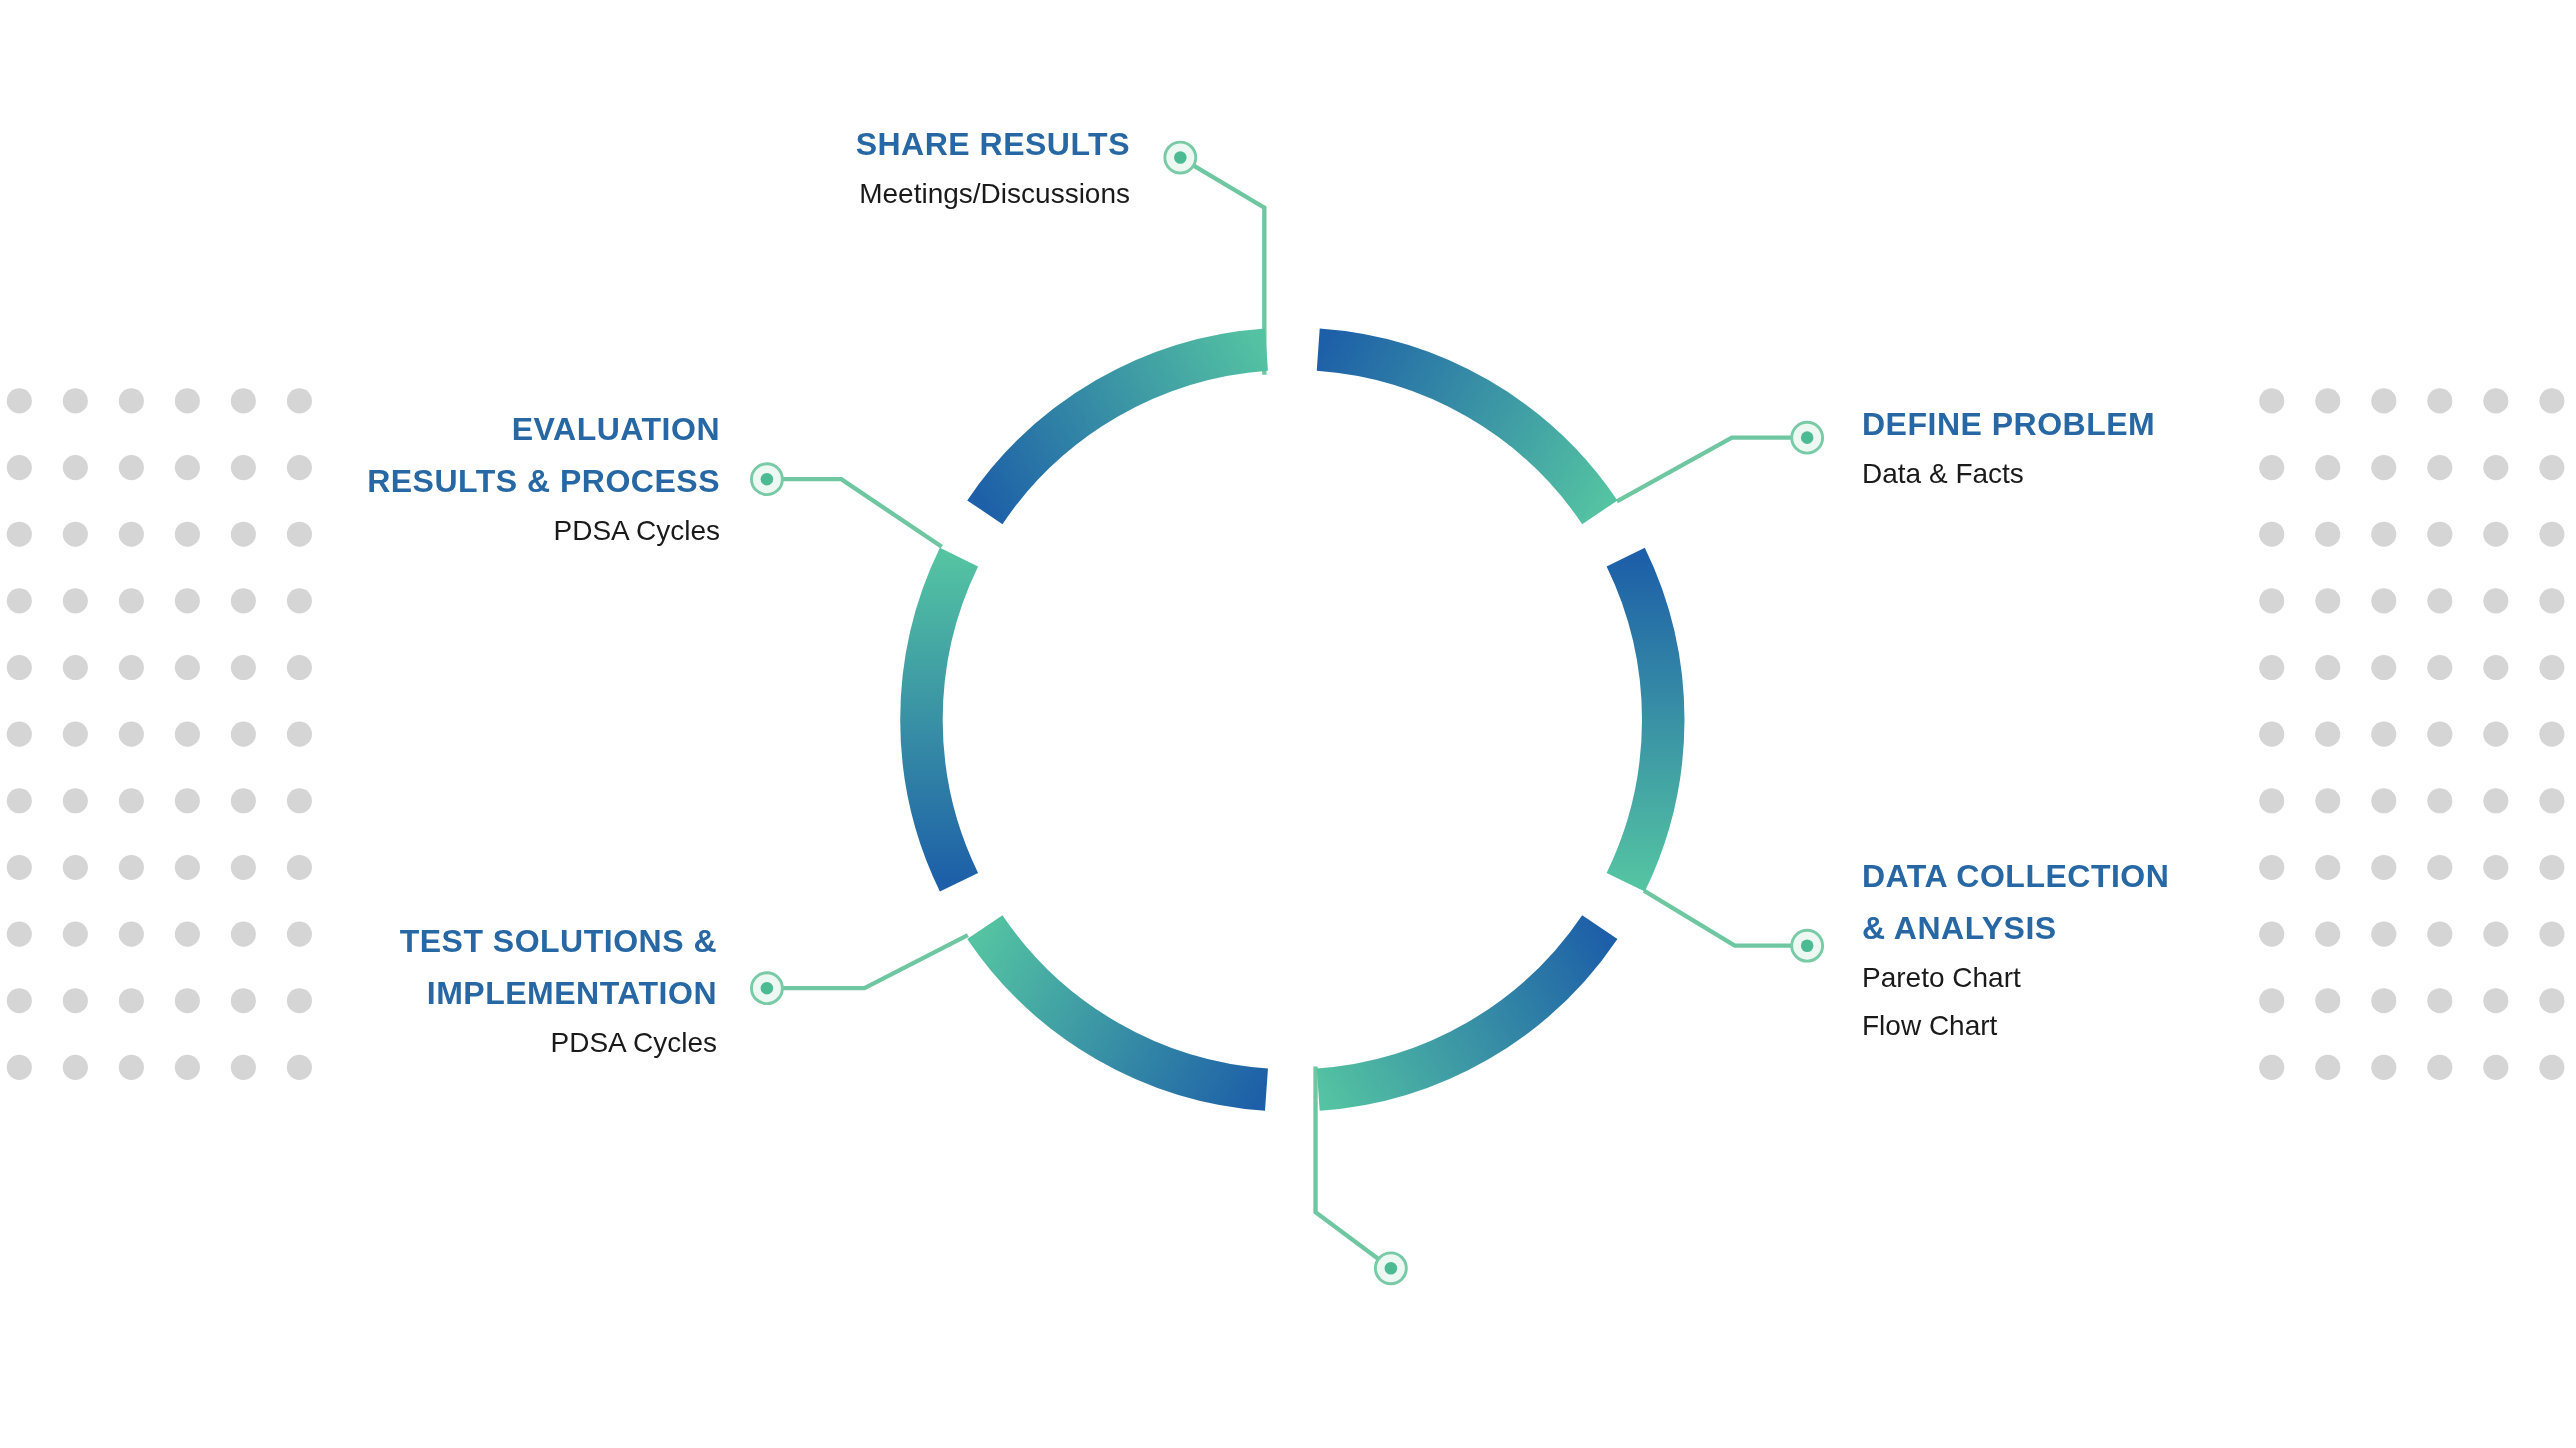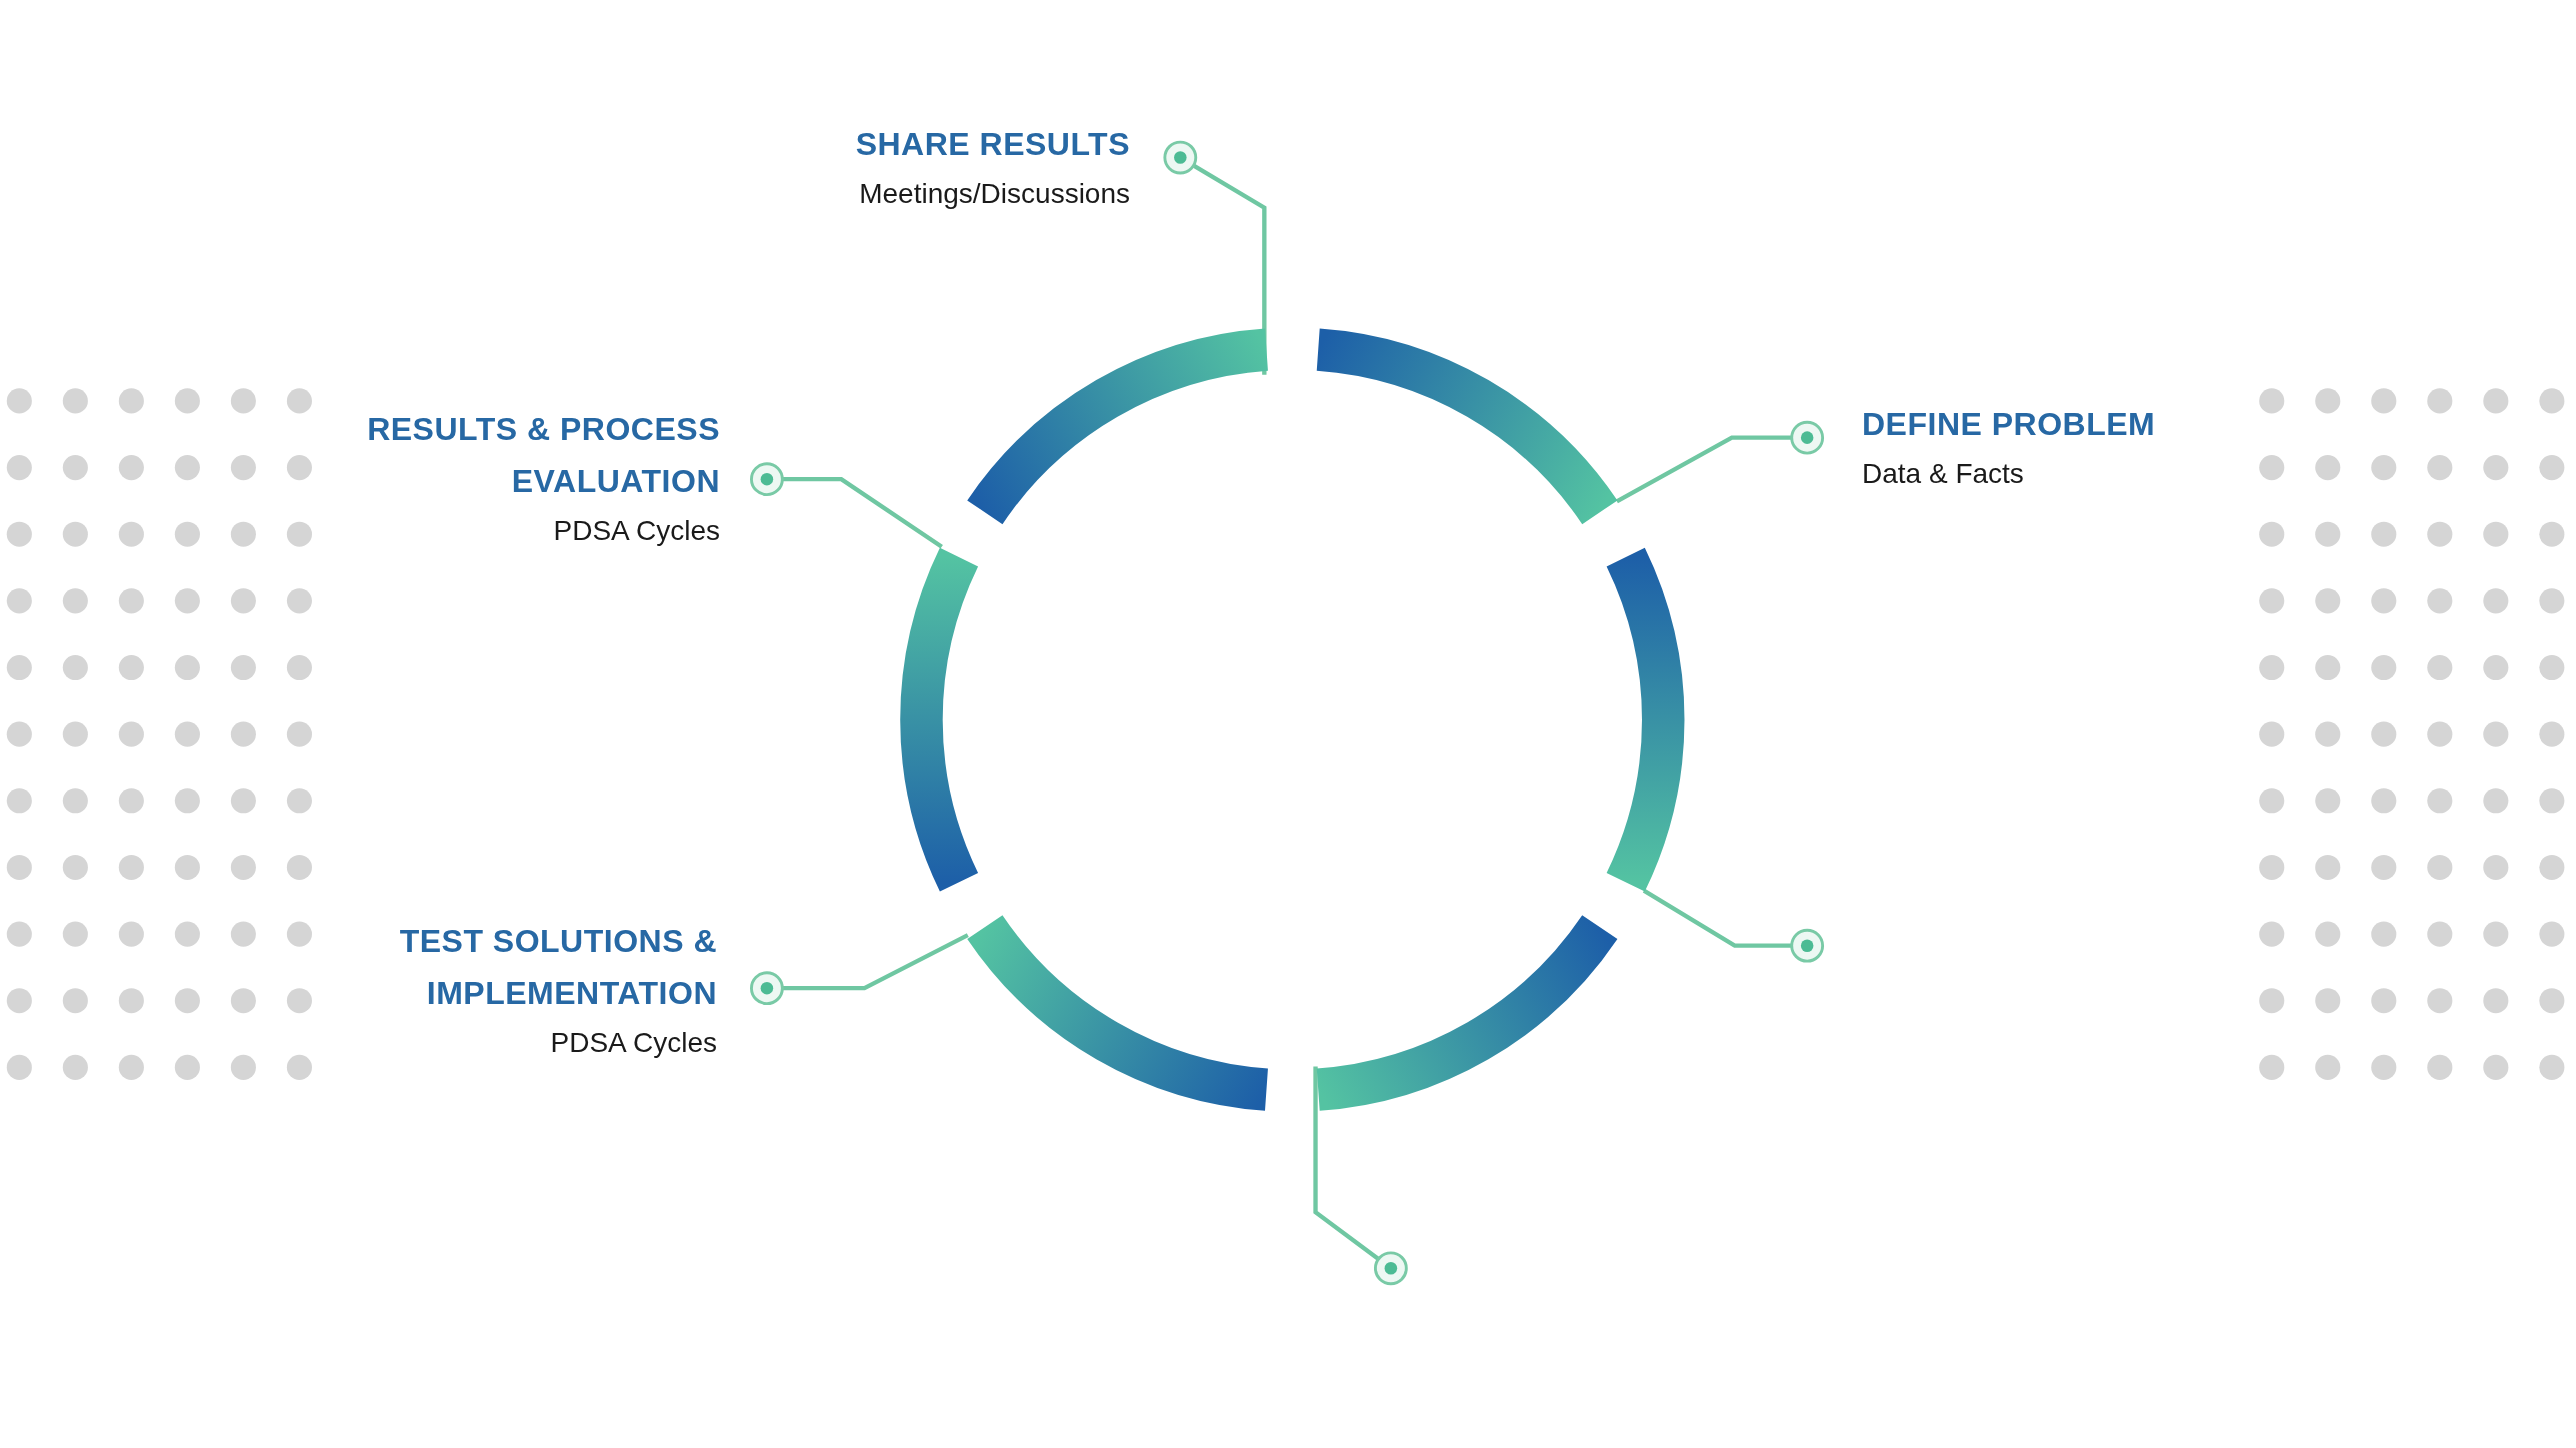--- a/index.html
+++ b/index.html
@@ -251,28 +251,34 @@
   <div class="step align-right" style="top: 118px; right: 1446px;">
     <div class="step-title">SHARE RESULTS</div>
     <div class="step-sub">Meetings/Discussions</div>
   </div>
 
   <div class="step" style="top: 398px; left: 1862px;">
     <div class="step-title">DEFINE PROBLEM</div>
     <div class="step-sub">Data &amp; Facts</div>
   </div>
 
+  <div class="step" style="top: 850px; left: 1862px;">
+    <div class="step-title">DATA COLLECTION</div>
+    <div class="step-title">&amp; ANALYSIS</div>
+    <div class="step-sub">Pareto Chart</div>
+    <div class="step-sub">Flow Chart</div>
+  </div>
 
 
   <div class="step align-right" style="top: 915px; right: 1859px;">
     <div class="step-title">TEST SOLUTIONS &amp;</div>
     <div class="step-title">IMPLEMENTATION</div>
     <div class="step-sub">PDSA Cycles</div>
   </div>
 
   <div class="step align-right" style="top: 403px; right: 1856px;">
+    <div class="step-title">EVALUATION</div>
     <div class="step-title">RESULTS &amp; PROCESS</div>
-    <div class="step-title">EVALUATION</div>
     <div class="step-sub">PDSA Cycles</div>
   </div>
 
 </div>
 
 
 </body></html>

